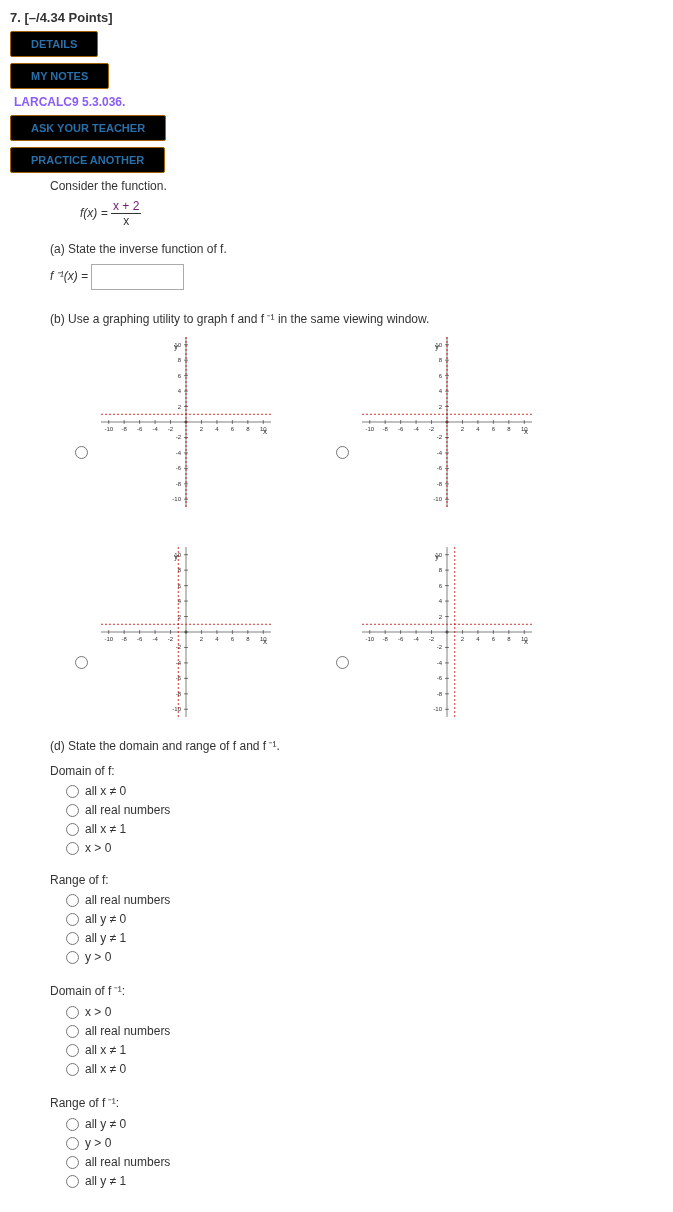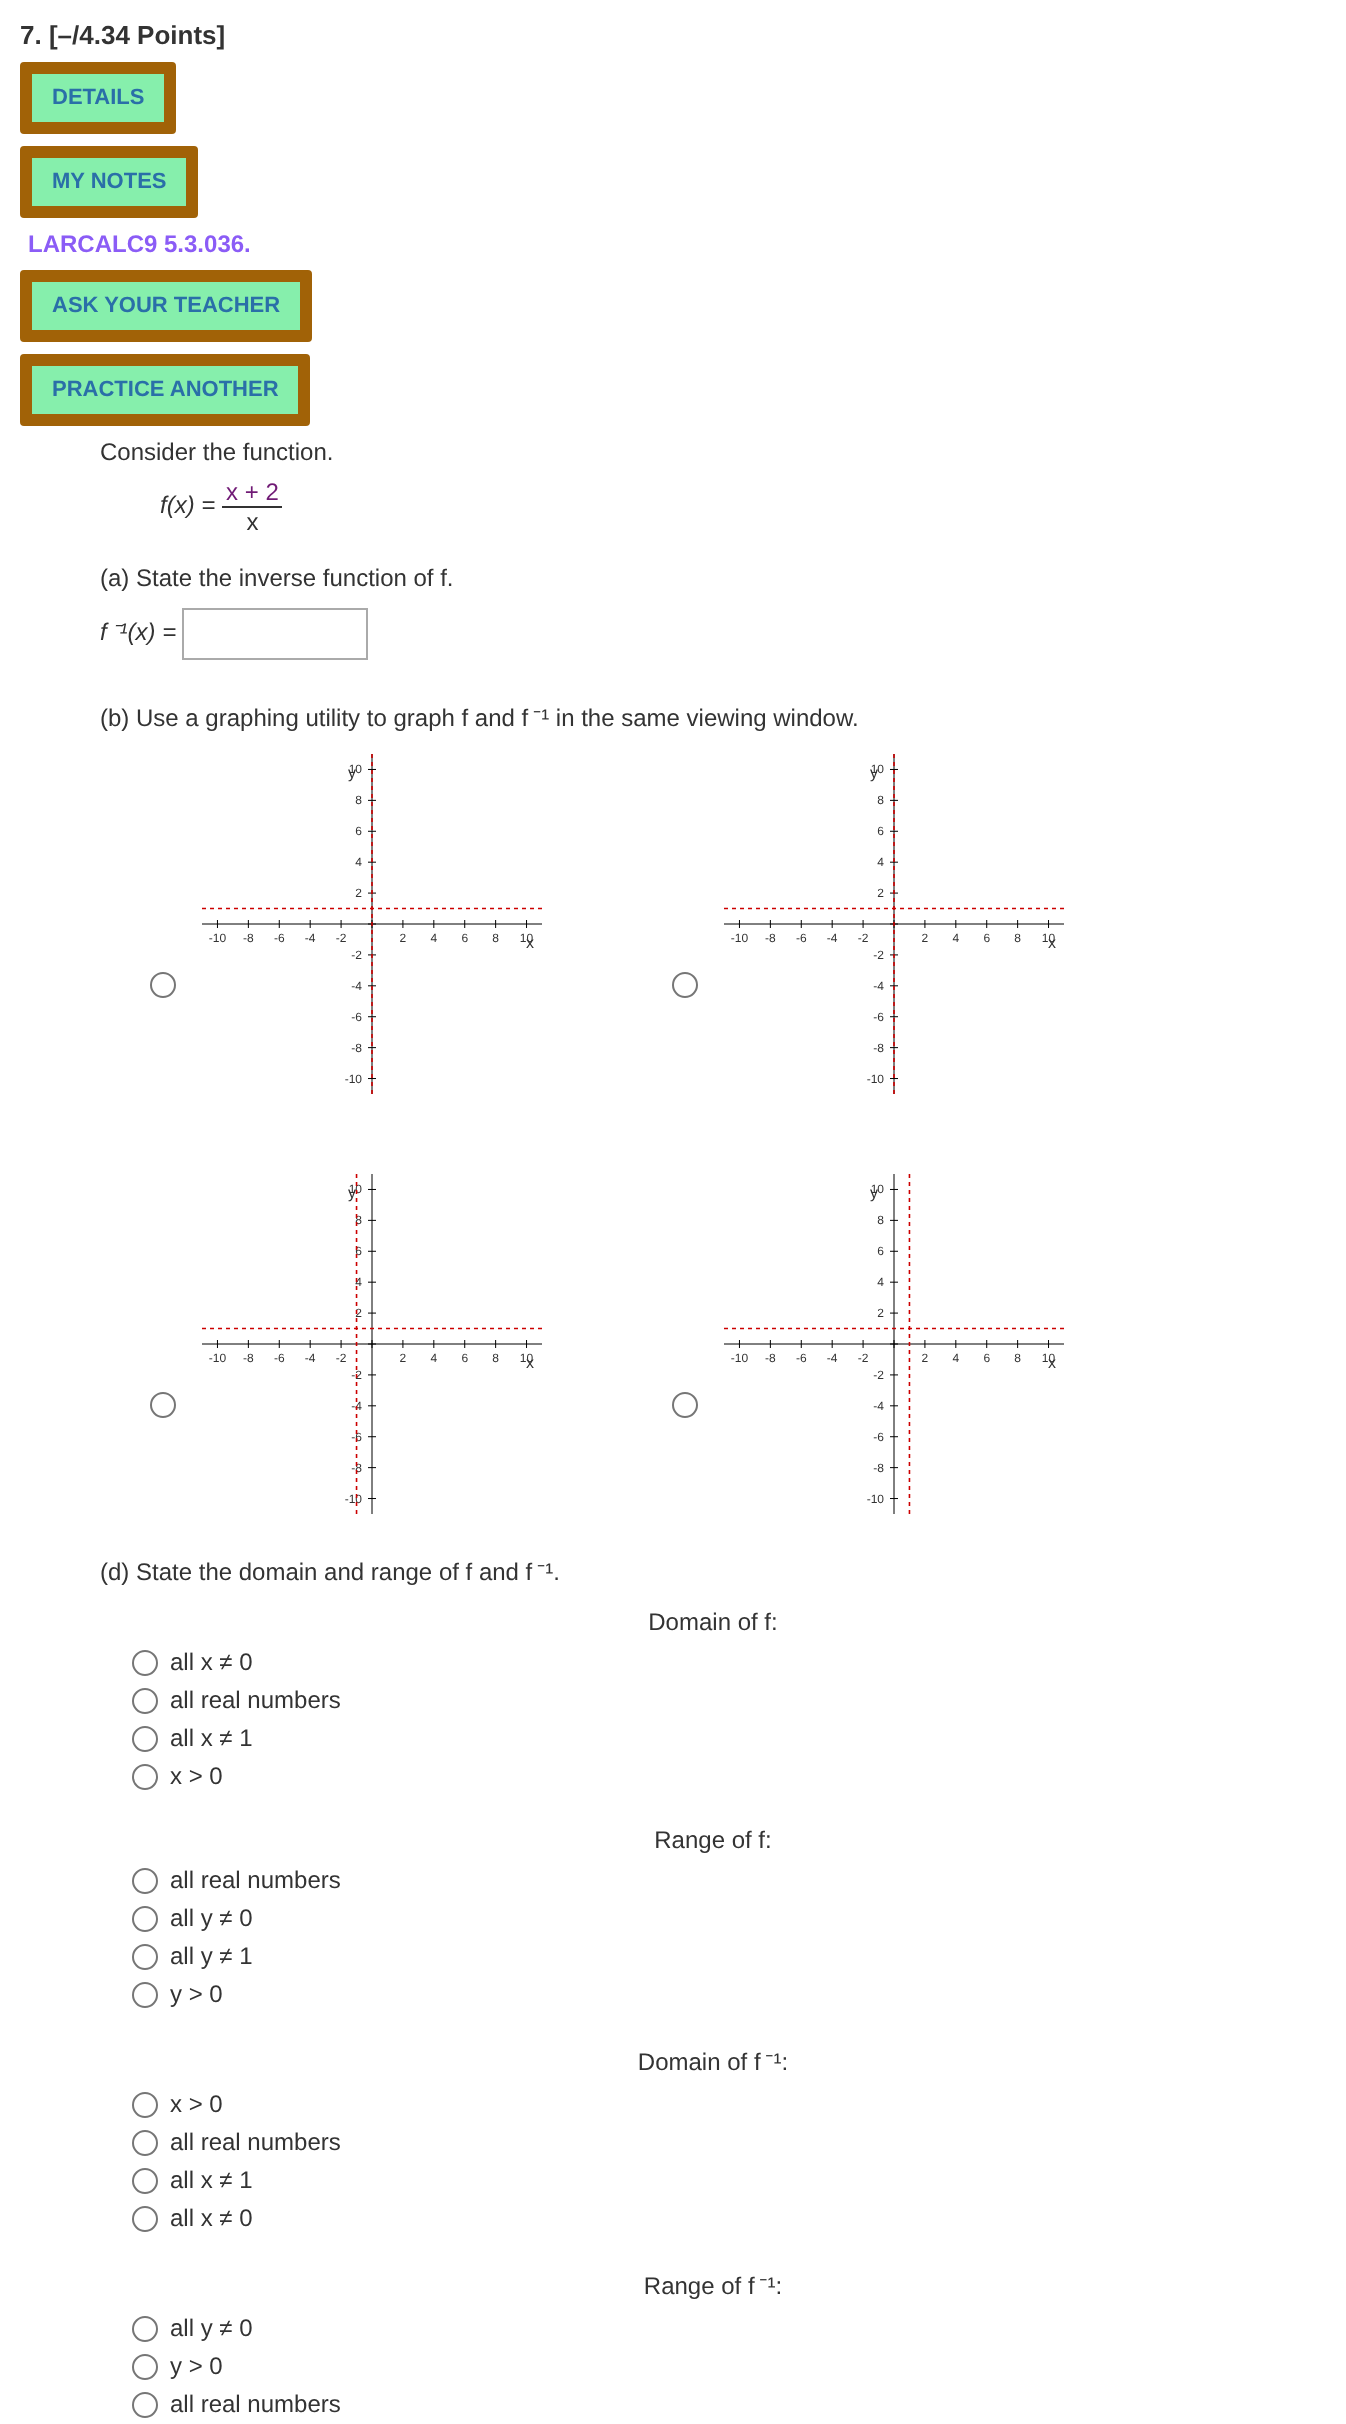--- a/index.html
+++ b/index.html
@@ -19,24 +19,24 @@
     flex-wrap: wrap;
     margin-bottom: 6px;
     flex-direction: column;
   }
   .qnum {
     font-weight: bold;
     font-size: 13px;
     padding-right: 4px;
   }
   .btn {
-    border: 6px solid #a16207;
+    border: 1px solid #a16207;
     color: #2a6fa8;
-    background: #86efac;
-    padding: 6px 10px;
+    background: #000000;
+    padding: 6px 20px;
     font-size: 11px;
     font-weight: bold;
     cursor: pointer;
     border-radius: 2px;
   }
   .ref {
     color: #8b5cf6;
     font-weight: bold;
     font-size: 12px;
     margin-left: 4px;
@@ -113,21 +113,20 @@
   }
   .radio-row {
     display: flex;
     align-items: center;
     gap: 6px;
     margin: 5px 0;
   }
   .radio-row input { margin: 0; }
   .group-label {
     margin-top: 10px;
-    text-align: center;
   }
 </style>
 </head>
 <body>
 
 <div class="header-row">
   <span class="qnum"><span>7.</span> <span>[–/4.34 Points]</span></span>
   <button class="btn">DETAILS</button>
   <button class="btn">MY NOTES</button>
   <span class="ref">LARCALC9 5.3.036.</span>

